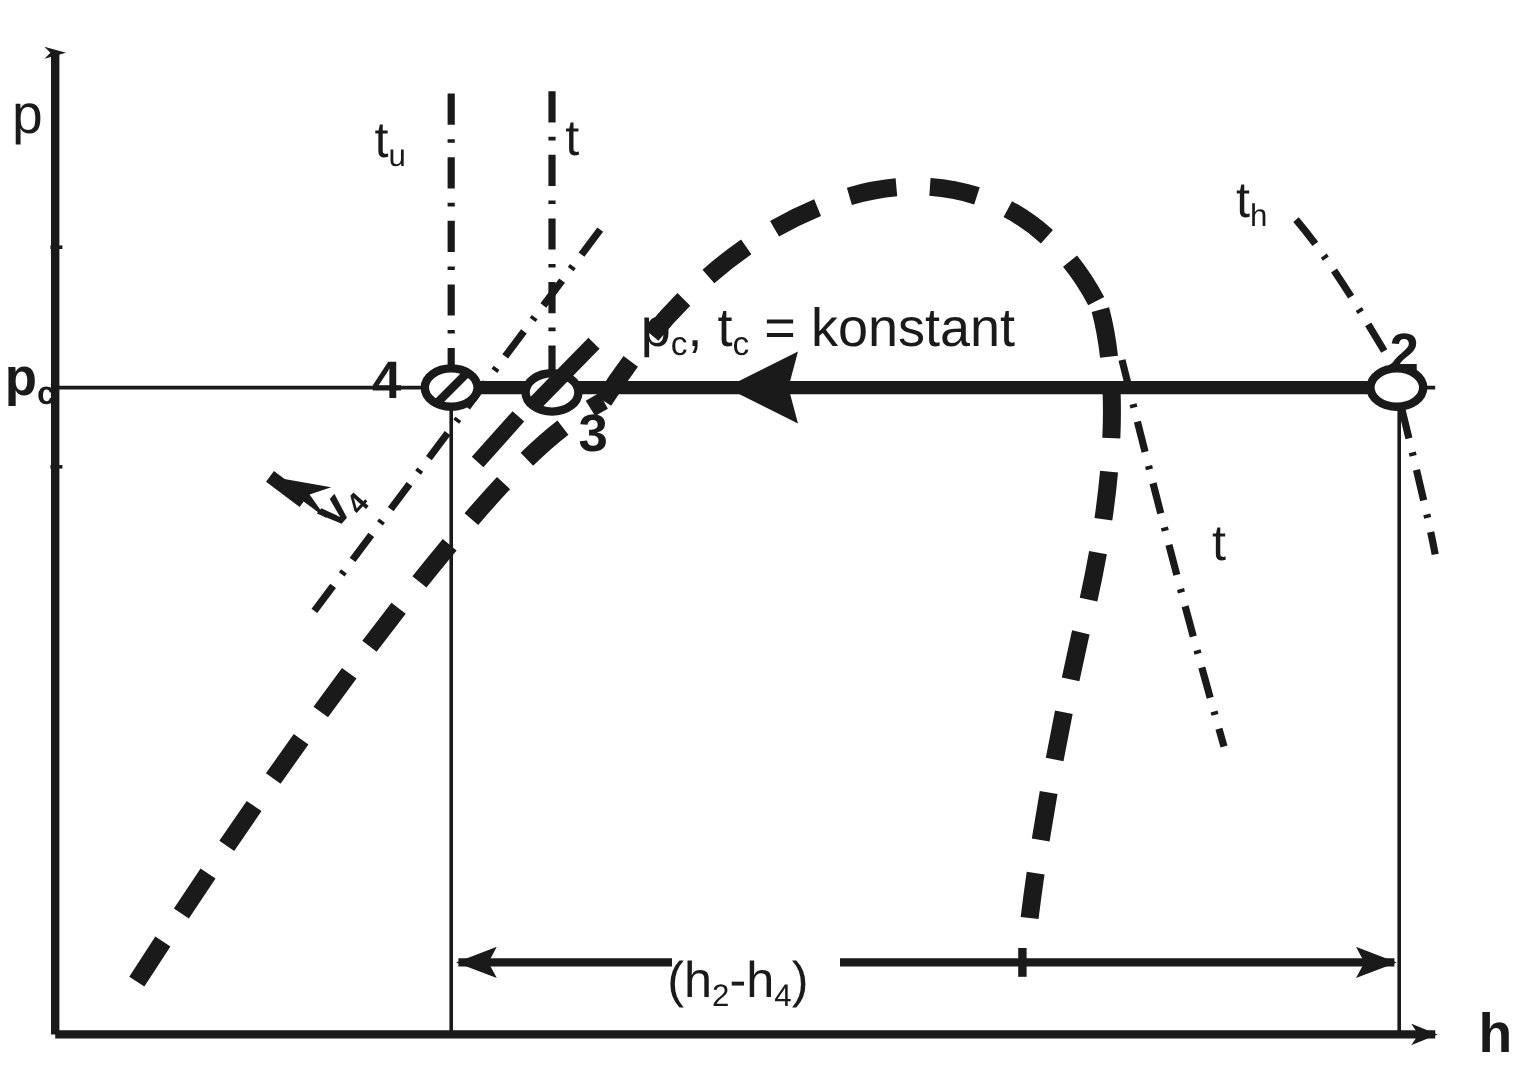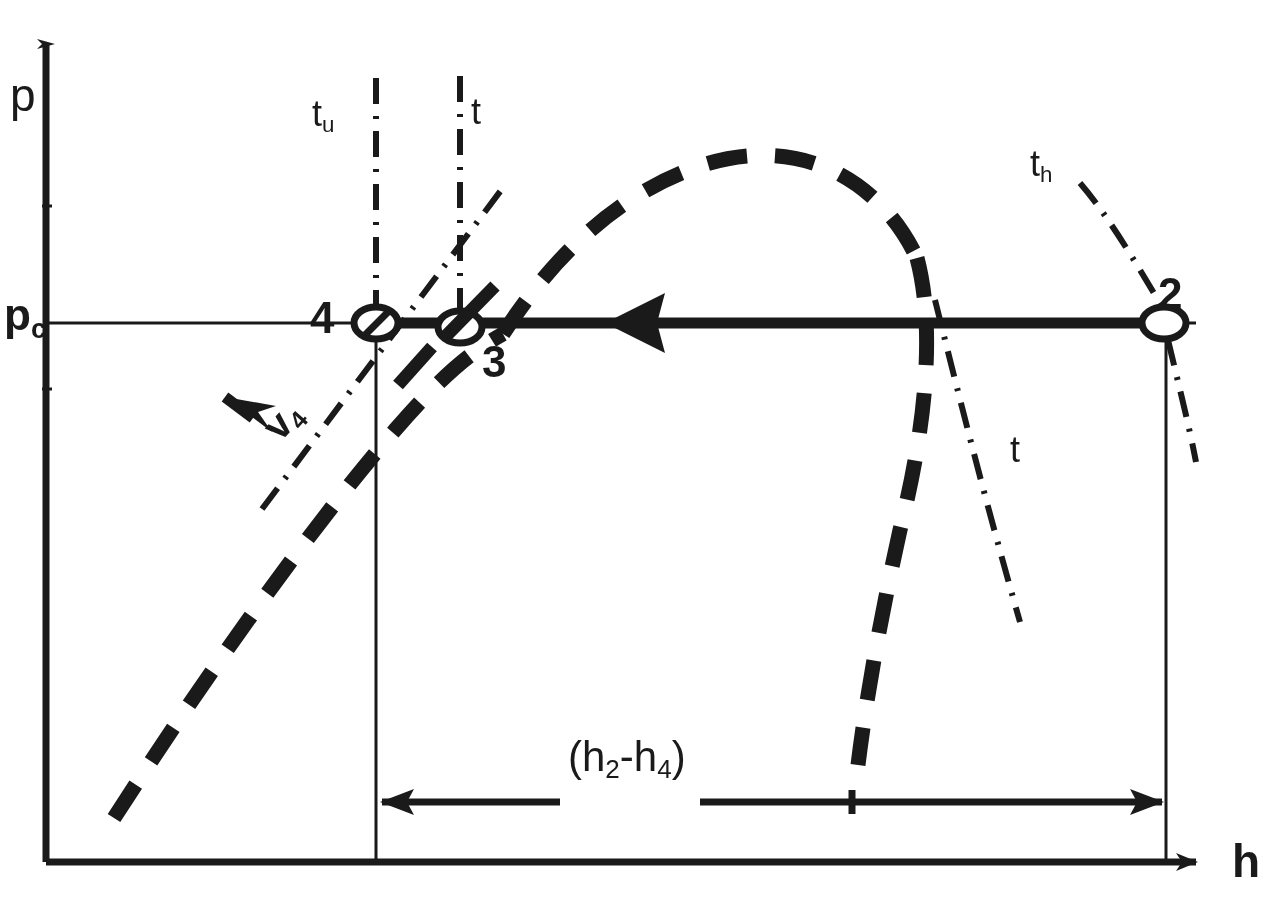--- a/index.html
+++ b/index.html
@@ -31,21 +31,21 @@
     user-select: none;
   }
   .lbl sub {
     font-size: 0.62em;
     vertical-align: -0.28em;
     letter-spacing: 0;
   }
   .axis-label  { font-size: 46px; font-weight: 400; }
   .axis-label-bold { font-size: 46px; font-weight: 700; }
   .pc-label    { font-size: 44px; font-weight: 700; }
-  .iso-label   { font-size: 36px; font-weight: 400; }
+  .iso-label   { font-size: 42px; font-weight: 400; }
   .state-label { font-size: 44px; font-weight: 700; }
   .konst-label { font-size: 45px; font-weight: 400; }
   .dim-label   { font-size: 42px; font-weight: 400; }
   .v4-label {
     font-size: 40px;
     font-weight: 700;
     transform: rotate(-48deg);
     transform-origin: left top;
   }
 </style>
@@ -148,22 +148,25 @@
   </div>
 
   <div class="lbl iso-label" style="left:1010px; top:432px;">t</div>
 
   <div class="lbl state-label" style="left:310px; top:296px;">4</div>
 
   <div class="lbl state-label" style="left:482px; top:340px;">3</div>
 
   <div class="lbl state-label" style="left:1158px; top:272px;">2</div>
 
+  <div class="lbl konst-label" style="left:534px; top:250px;">
+    <span>p</span><sub>c</sub><span>, t</span><sub>c</sub><span> = konstant</span>
+  </div>
 
   <div class="lbl v4-label" style="left:255px; top:420px;">
     <span>v</span><sub>4</sub>
   </div>
 
-  <div class="lbl dim-label" style="left:556px; top:736px;margin-left:12px;">
+  <div class="lbl dim-label" style="left:556px; top:796px;">
     <span>(h</span><sub>2</sub><span>-h</span><sub>4</sub><span>)</span>
   </div>
 
 </div>
 
 </body></html>

